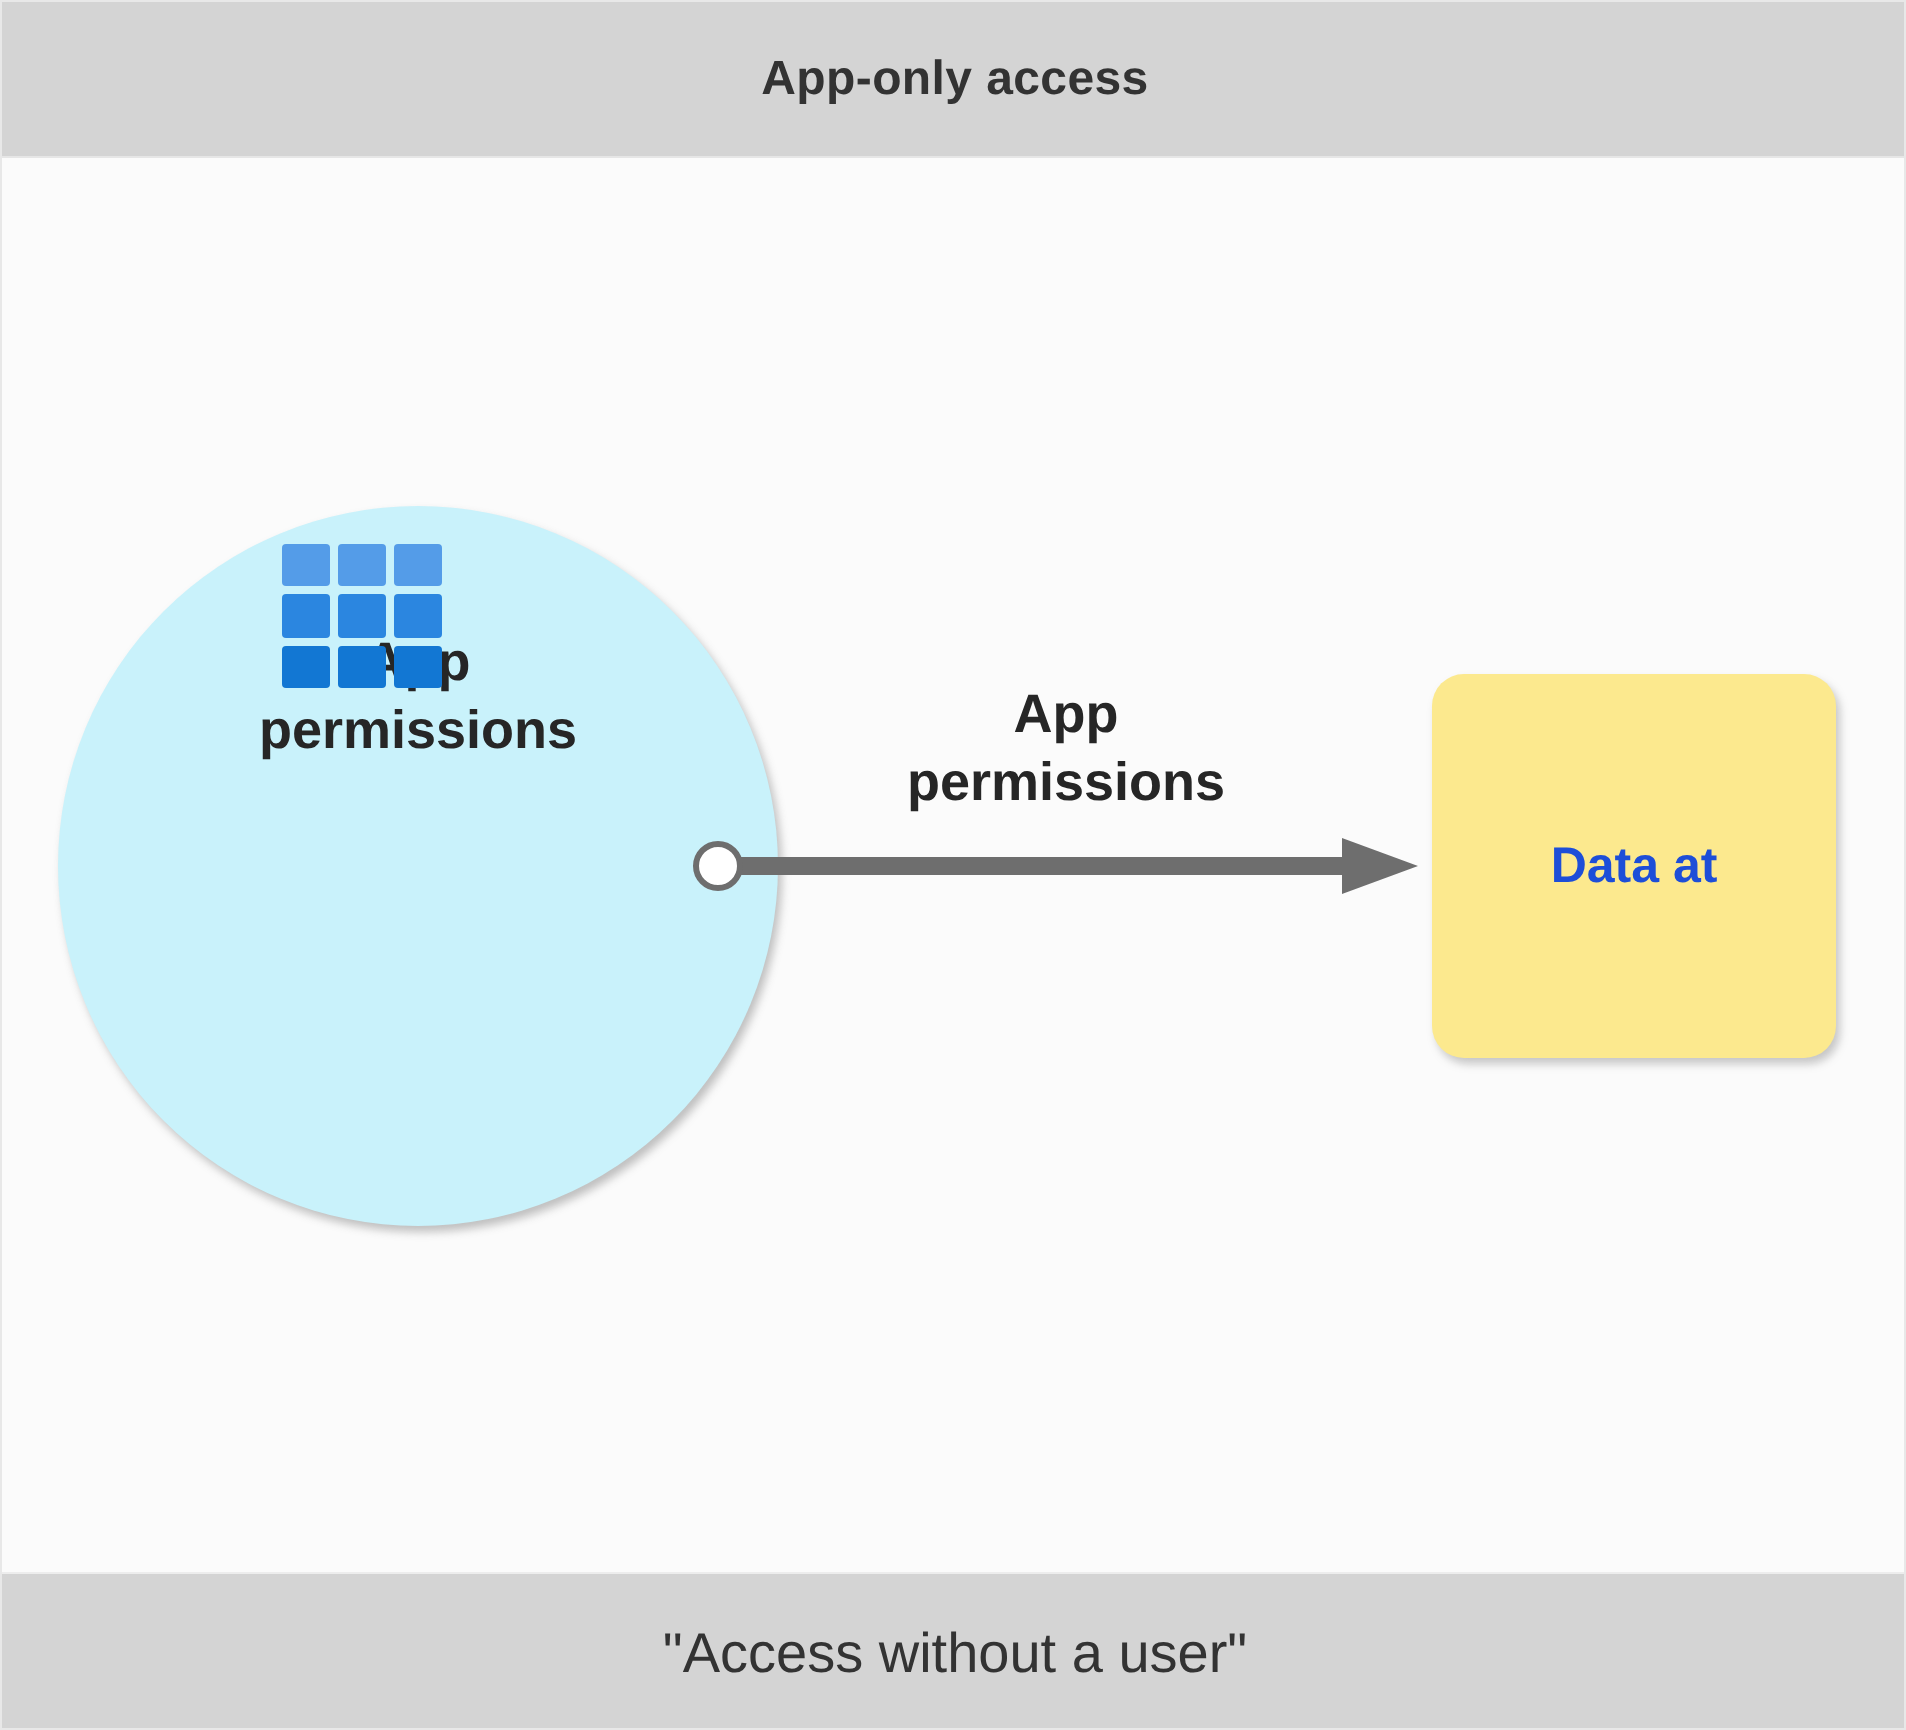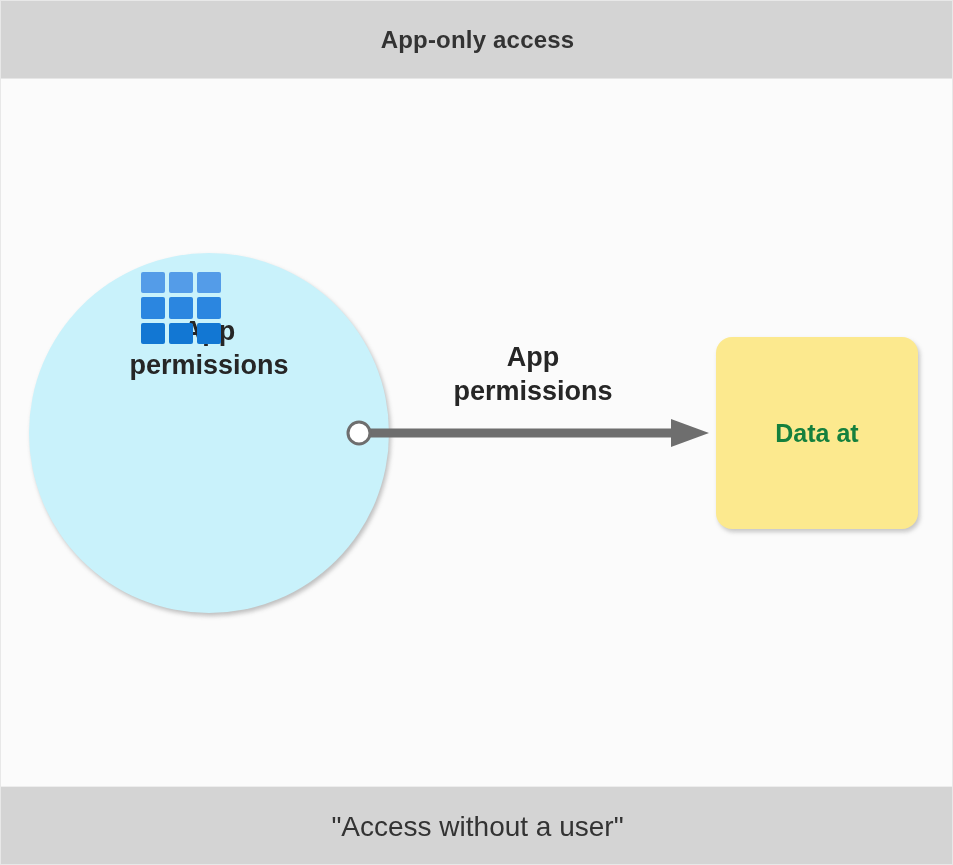--- a/index.html
+++ b/index.html
@@ -129,21 +129,21 @@
     border-radius: 16px;
     box-shadow: 2px 3px 4px rgba(120,120,120,0.40);
     display: flex;
     align-items: center;
     justify-content: center;
   }
   .resource-box .box-label {
     font-size: 25px;
     font-weight: bold;
     line-height: 1.3;
-    color: #15803d;
+    color: #1d4ed8;
     text-align: center;
     padding: 0 8px;
   }
 
   
   .band-footer {
     position: absolute;
     left: 0;
     top: 785px;
     width: 953px;

